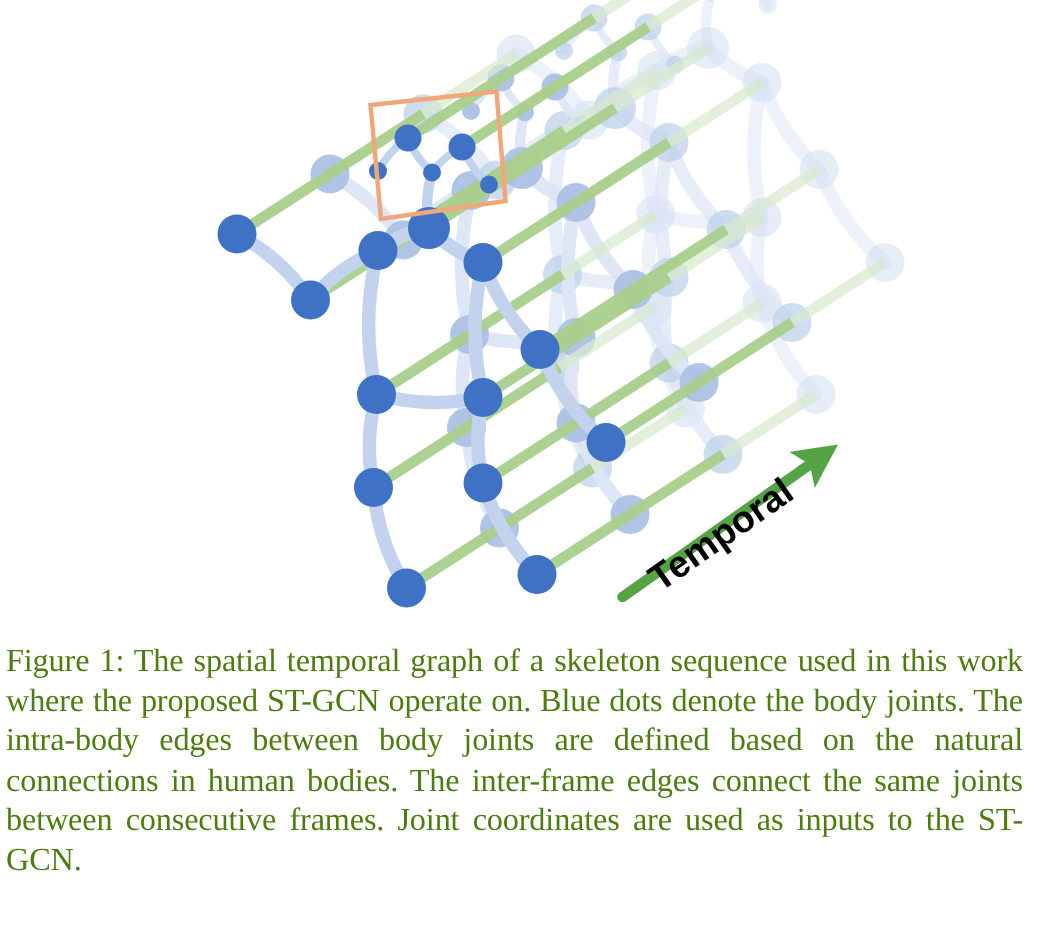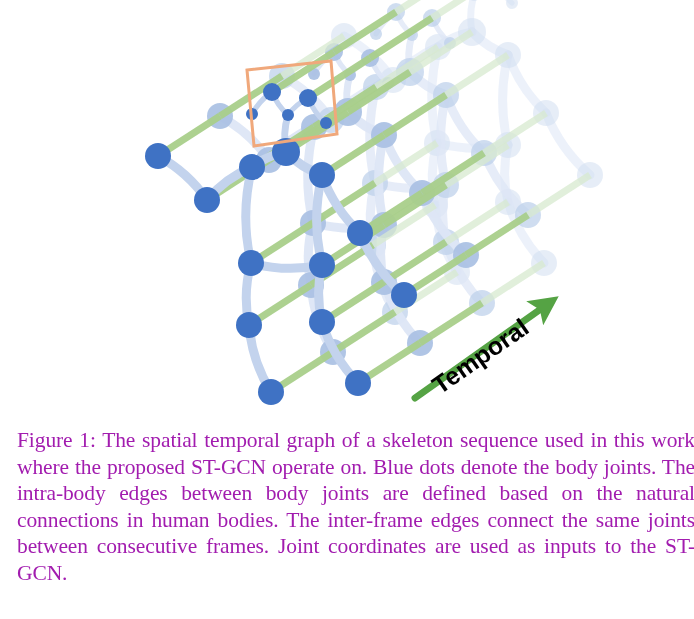--- a/index.html
+++ b/index.html
@@ -22,27 +22,27 @@
     width: 694px;
     height: 420px;
   }
   #figure-svg {
     display: block;
     width: 694px;
     height: 420px;
   }
   #caption {
     position: absolute;
-    left: 17px;
+    left: 4px;
     top: 427px;
     width: 678px;
     font-family: "Liberation Serif", serif;
     font-size: 21.5px;
     line-height: 26.6px;
-    color: #a21caf;
+    color: #4d7c0f;
     text-align: justify;
     text-justify: inter-word;
     letter-spacing: -0.1px;
   }
   #caption .cap-text { display: inline; }
   .temporal-label {
     font-family: "Liberation Sans", sans-serif;
     font-weight: bold;
     font-size: 25px;
     fill: #000000;

